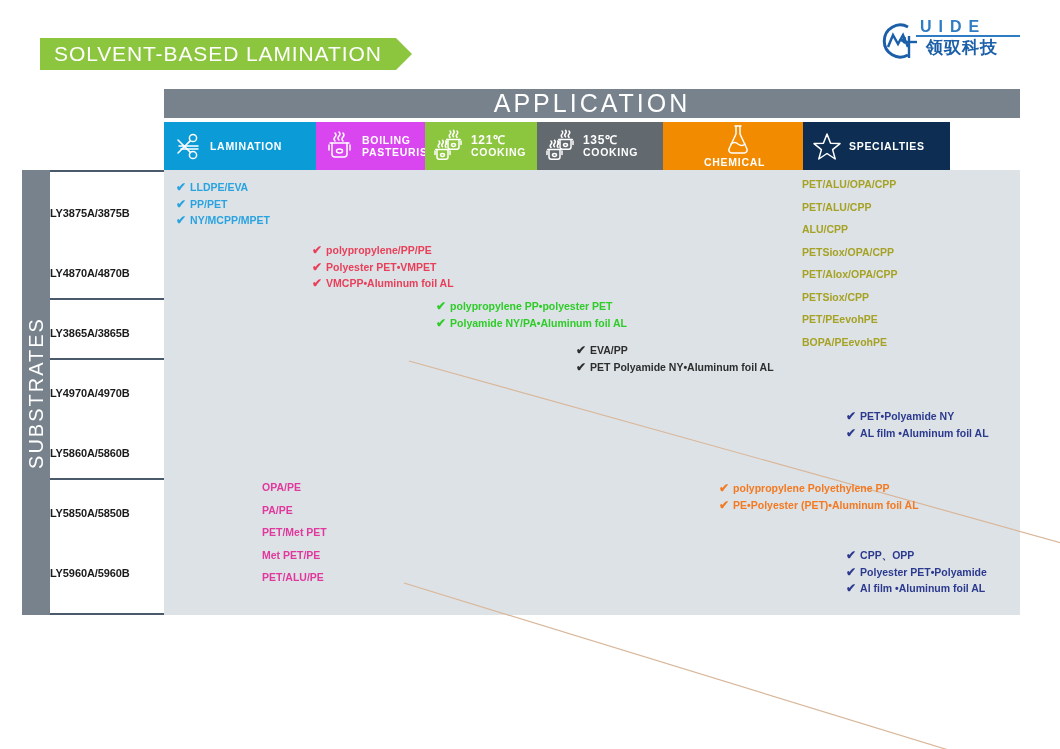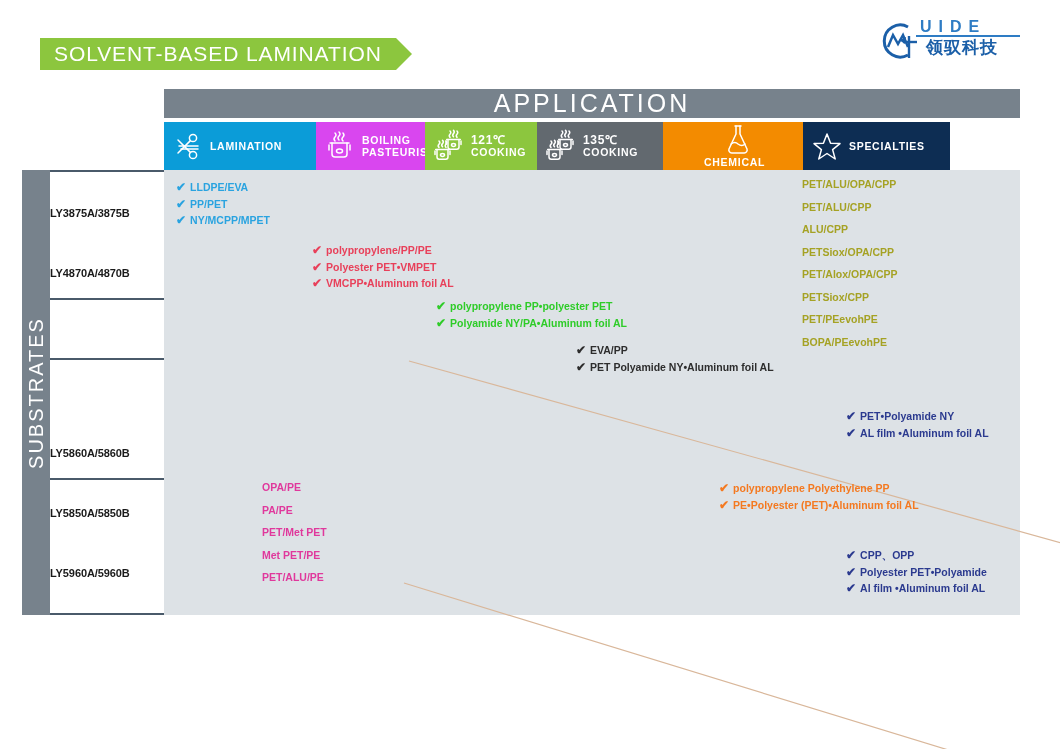--- a/index.html
+++ b/index.html
@@ -470,20 +470,26 @@
   <span class="rail-text">SUBSTRATES</span>
 </div>
 
 <div id="substrate-list">
     <div class="substrate-row" style="top: 13px;">
       <span class="sub-label">LY3875A/3875B</span>
     </div>
     <div class="substrate-row" style="top: 73px;">
       <span class="sub-label">LY4870A/4870B</span>
     </div>
+    <div class="substrate-row" style="top: 133px;">
+      <span class="sub-label">LY3865A/3865B</span>
+    </div>
+    <div class="substrate-row" style="top: 193px;">
+      <span class="sub-label">LY4970A/4970B</span>
+    </div>
     <div class="substrate-row" style="top: 253px;">
       <span class="sub-label">LY5860A/5860B</span>
     </div>
     <div class="substrate-row" style="top: 313px;">
       <span class="sub-label">LY5850A/5850B</span>
     </div>
     <div class="substrate-row" style="top: 373px;">
       <span class="sub-label">LY5960A/5960B</span>
     </div>
     <div class="sub-divider" style="top: 0px;"></div>

